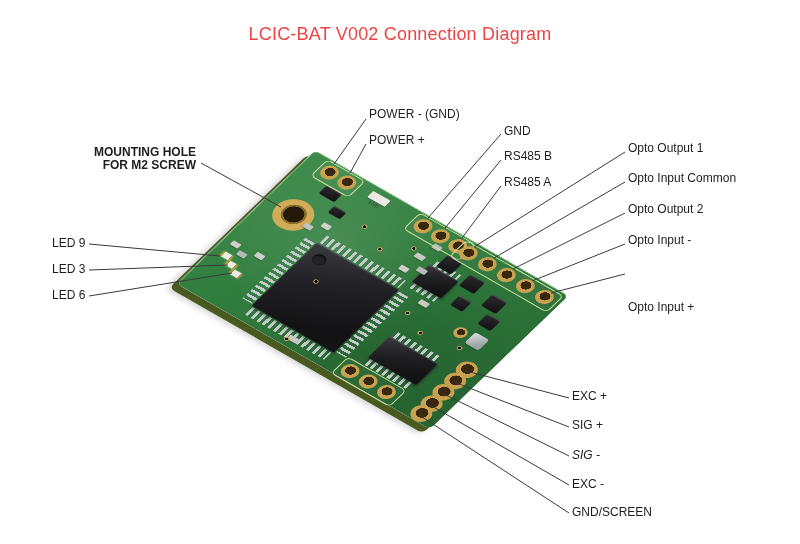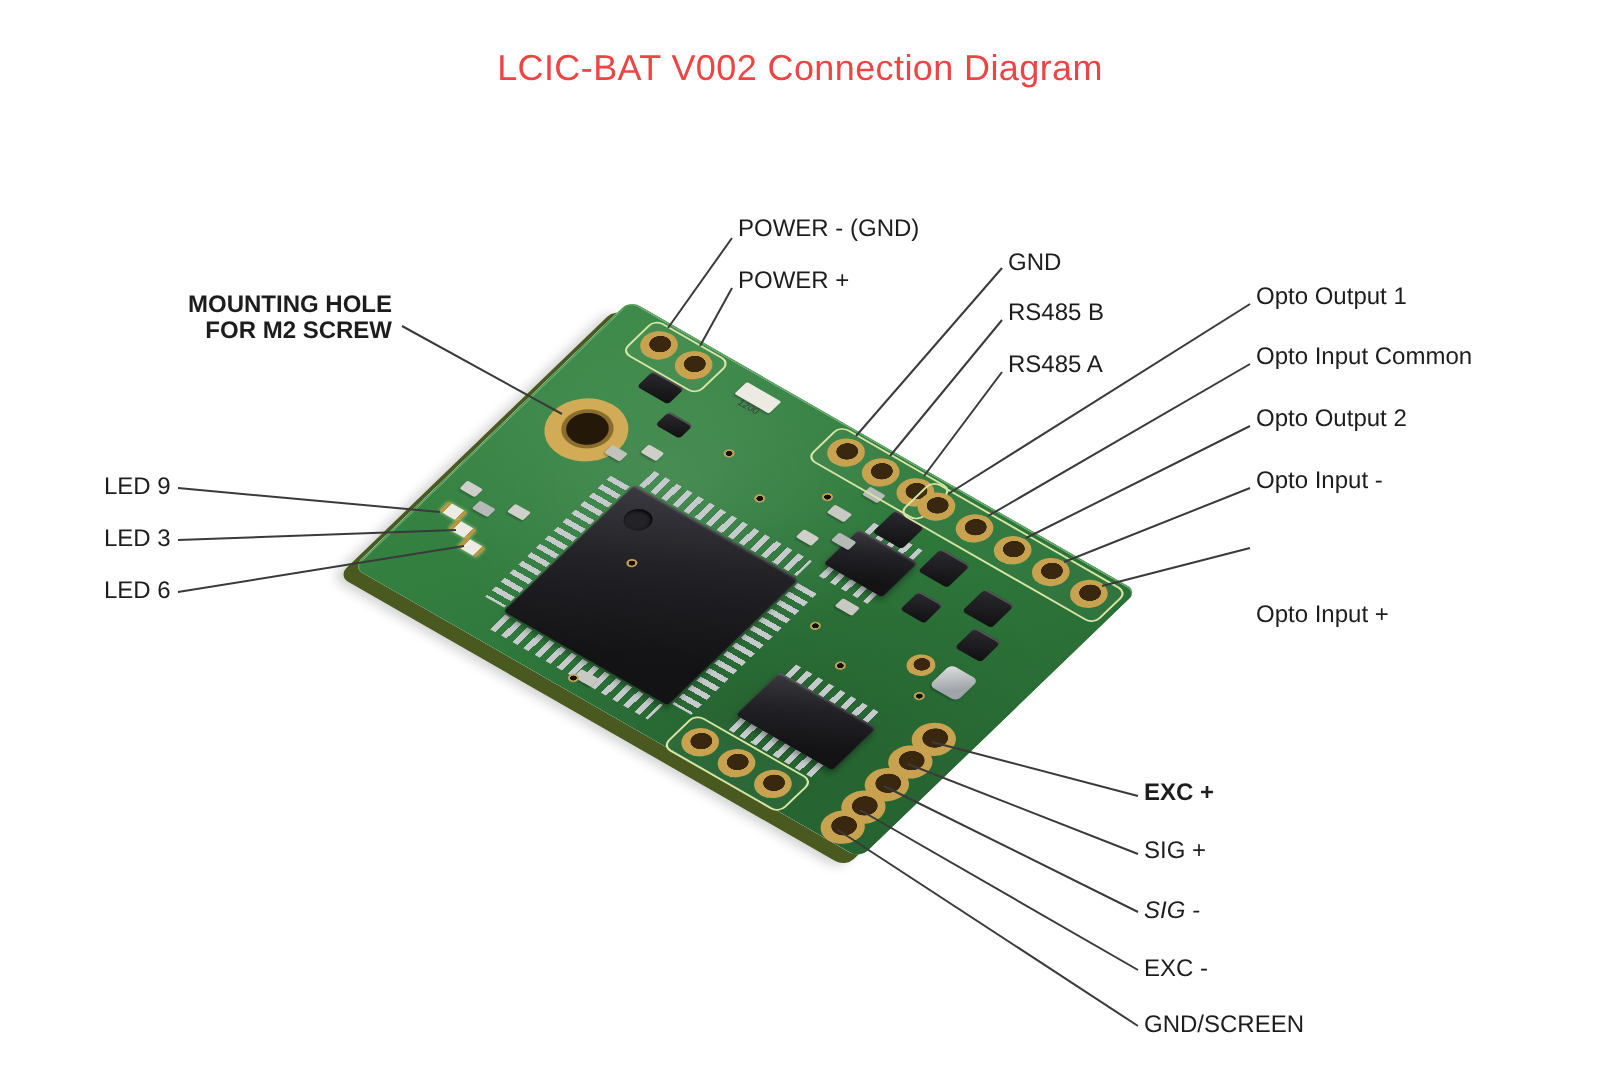--- a/index.html
+++ b/index.html
@@ -167,20 +167,20 @@
       <div class="callout" style="left: 628px; top: 142px;">Opto Output 1</div>
       <div class="callout" style="left: 628px; top: 172px;">Opto Input Common</div>
       <div class="callout" style="left: 628px; top: 203px;">Opto Output 2</div>
       <div class="callout" style="left: 628px; top: 234px;">Opto Input -</div>
       <div class="callout" style="left: 628px; top: 264px; margin-top: 37px;">Opto Input +</div>
       <div class="callout" style="left: 92px; top: 146px; width: 104px; text-align: right; font-weight: bold;">MOUNTING HOLE
 FOR M2 SCREW</div>
       <div class="callout" style="left: 52px; top: 237px;">LED 9</div>
       <div class="callout" style="left: 52px; top: 263px;">LED 3</div>
       <div class="callout" style="left: 52px; top: 289px;">LED 6</div>
-      <div class="callout" style="left: 572px; top: 390px; font-weight: bold;">EXC +</div>
+      <div class="callout" style="left: 572px; top: 390px;">EXC +</div>
       <div class="callout" style="left: 572px; top: 419px;">SIG +</div>
       <div class="callout" style="left: 572px; top: 449px; font-style: italic;">SIG -</div>
       <div class="callout" style="left: 572px; top: 478px;">EXC -</div>
       <div class="callout" style="left: 572px; top: 506px;">GND/SCREEN</div>
     </div>
 
 </div>
 
 </body></html>

